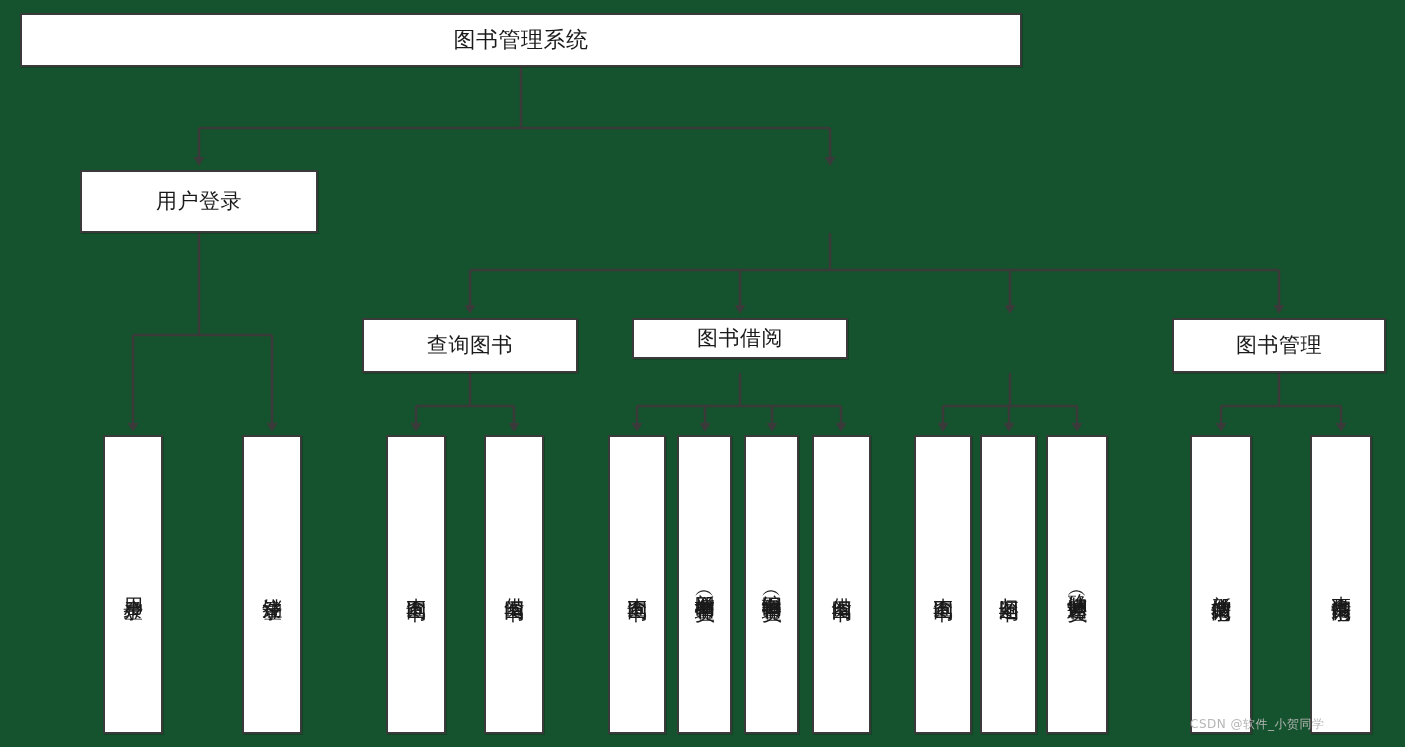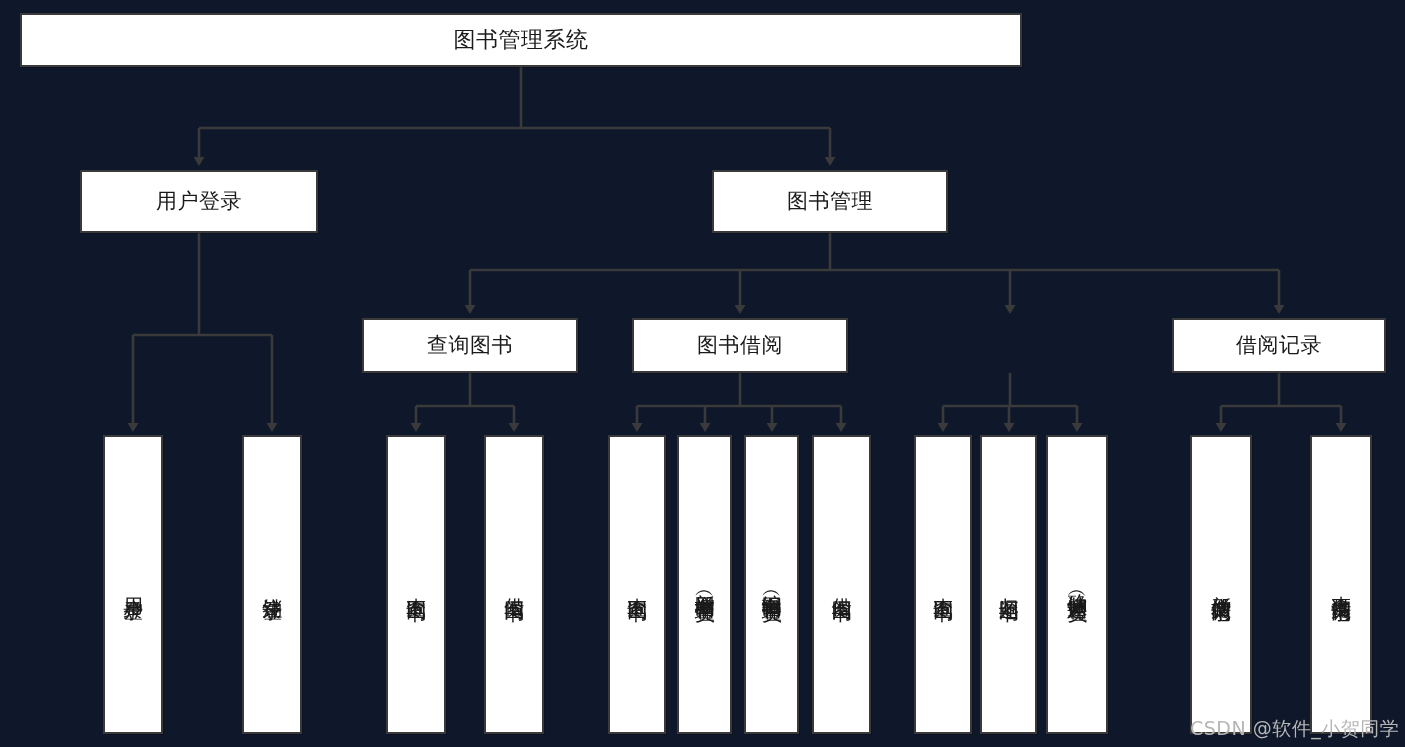--- a/index.html
+++ b/index.html
@@ -7,21 +7,21 @@
     padding: 0;
     background: #ffffff;
   }
   body {
     font-family: "DejaVu Sans", "Liberation Sans", sans-serif;
   }
   #canvas {
     position: relative;
     width: 1405px;
     height: 747px;
-    background: #0f172a;
+    background: #14532d;
     overflow: hidden;
   }
   svg.edges {
     position: absolute;
     left: 0;
     top: 0;
     width: 1405px;
     height: 747px;
     pointer-events: none;
   }
@@ -56,21 +56,21 @@
   .node.vert .label {
     writing-mode: vertical-rl;
     text-orientation: upright;
     font-size: 20px;
     line-height: 1.18;
     letter-spacing: 1.5px;
     max-height: 100%;
   }
   .watermark {
     position: absolute;
-    font-size: 19px;
+    font-size: 12px;
     color: #b6b6b6;
     white-space: nowrap;
     letter-spacing: 0.5px;
   }
 </style>
 </head>
 <body>
 
 <div id="canvas">
 
@@ -124,32 +124,29 @@
     </g>
   </svg>
 
   <div class="node root horiz" style="left:20px; top:13px; width:1002px; height:54px;">
     <span class="label">图书管理系统</span>
   </div>
 
   <div class="node horiz" style="left:80px; top:170px; width:238px; height:63px;">
     <span class="label">用户登录</span>
   </div>
-  <div class="node horiz" style="left:712px; top:170px; width:236px; height:63px;">
-    <span class="label">图书管理</span>
-  </div>
 
   <div class="node horiz" style="left:362px; top:318px; width:216px; height:55px;">
     <span class="label">查询图书</span>
   </div>
-  <div class="node horiz" style="left:632px; top:318px; width:216px; height:55px;">
+  <div class="node horiz" style="left:632px; top:318px; width:216px; height:41px;">
     <span class="label">图书借阅</span>
   </div>
   <div class="node horiz" style="left:1172px; top:318px; width:214px; height:55px;">
-    <span class="label">借阅记录</span>
+    <span class="label">图书管理</span>
   </div>
 
   <div class="node vert" style="left:103px; top:435px; width:60px; height:299px;">
     <span class="label">用户登录</span>
   </div>
   <div class="node vert" style="left:242px; top:435px; width:60px; height:299px;">
     <span class="label">注销登录</span>
   </div>
 
   <div class="node vert" style="left:386px; top:435px; width:60px; height:299px;">

